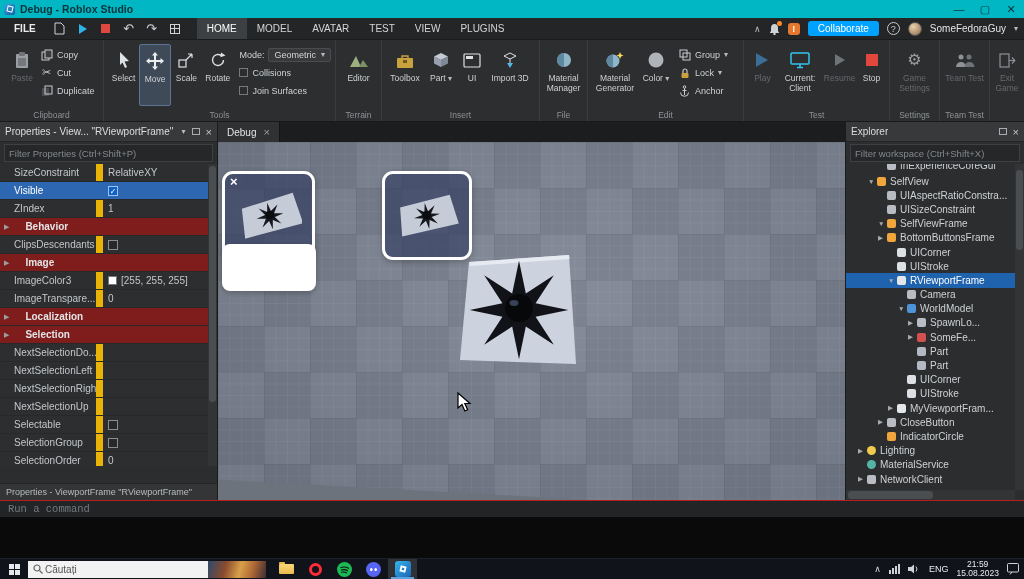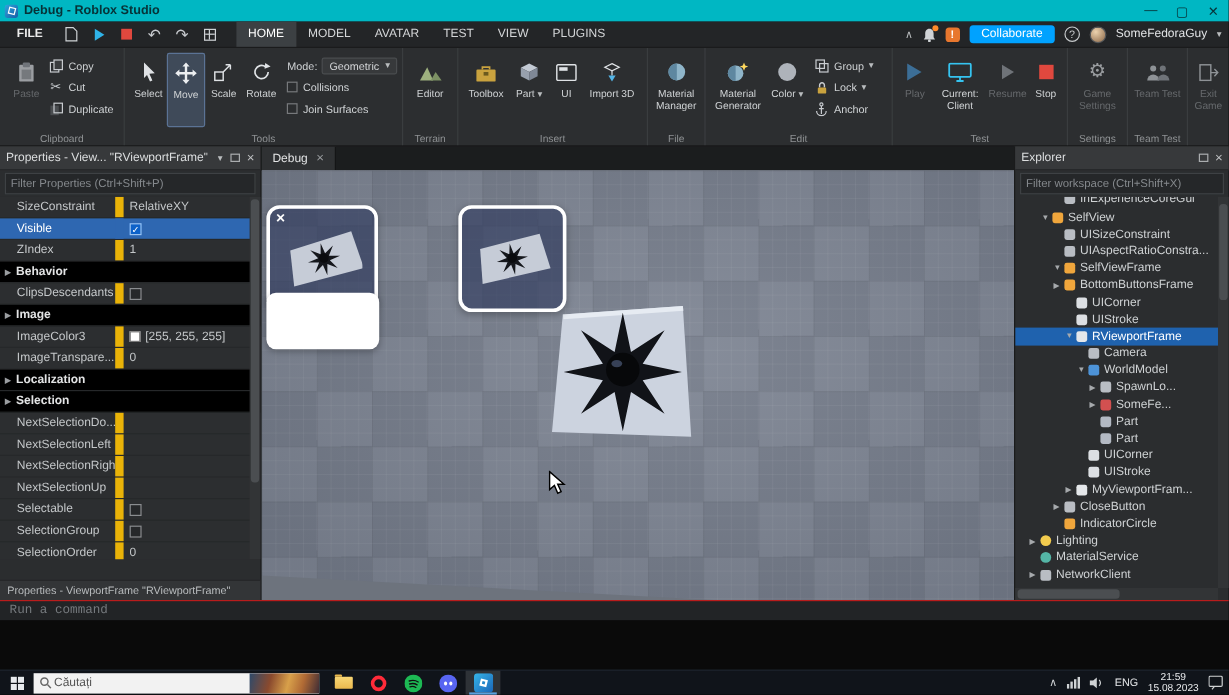--- a/index.html
+++ b/index.html
@@ -66,21 +66,21 @@
   .xico{font-size:11px;color:#c3c5c7;line-height:10px}
   .filterbar{height:18px;margin:2px 4px;background:#252729;border:1px solid #3e4144;display:flex;align-items:center}
   .filterbar input{flex:1;background:transparent;border:none;outline:none;font-size:9.5px;color:#c8cacd;padding:0 4px;font-family:"Liberation Sans",sans-serif}
   .filterbar input::placeholder{color:#85898d}
 
   
   .props-rows{position:absolute;left:0;right:0;top:42px;bottom:34px;overflow:hidden}
   .prow{height:18px;display:flex;align-items:center;border-bottom:1px solid #26282a;background:#2c2e30}
   .prow .pn{flex:0 0 96px;padding-left:14px;color:#c4c7c9;white-space:nowrap;overflow:hidden}
   .prow .pv{flex:1;border-left:7px solid #eab308;padding-left:5px;color:#c4c7c9;display:flex;align-items:center;gap:4px;height:100%;white-space:nowrap;overflow:hidden}
-  .prow.section{background:#000000;padding-left:4px;gap:4px}
+  .prow.section{background:#7f1d1d;padding-left:4px;gap:16px}
   .prow.section .tri{font-size:7px;color:#9b9ea1}
   .prow.section .sname{font-weight:bold;color:#e3e4e5}
   .prow.sel{background:#2e67b1}
   .prow.sel .pn,.prow.sel .pv{color:#fff;border-left-color:#2e67b1}
   .cb{width:10px;height:10px;border:1px solid #8a8d90;background:#26282a;font-size:8px;line-height:9px;text-align:center;color:#fff}
   .cb.on{background:#0d62c9;border-color:#9cc3ef}
   .sw{width:9px;height:9px;background:#fff;border:1px solid #777}
   .vscroll{position:absolute;right:0;top:42px;bottom:34px;width:9px;background:#323436}
   .vscroll .thumb{position:absolute;left:1px;right:1px;border-radius:3px;background:#4b4e51}
   .panel-status{position:absolute;left:0;right:0;bottom:0;height:17px;background:#333537;border-top:1px solid #232527;display:flex;align-items:center;padding:0 6px;font-size:9px;color:#b9bcbe;white-space:nowrap;overflow:hidden}
@@ -698,26 +698,26 @@
             <span class="tl">InExperienceCoreGui</span>
           </div>
           <div class="trow" style="padding-left: 22px;">
             <span class="tar">▼</span>
             <span class="tic" style="background: rgb(240, 166, 60);"></span>
             <span class="tl">SelfView</span>
           </div>
           <div class="trow" style="padding-left: 32px;">
             <span class="tar"></span>
             <span class="tic" style="background: rgb(185, 189, 195);"></span>
+            <span class="tl">UIAspectRatioConstra...</span>
+          </div>
+          <div class="trow" style="padding-left: 32px;">
+            <span class="tar"></span>
+            <span class="tic" style="background: rgb(185, 189, 195);"></span>
             <span class="tl">UISizeConstraint</span>
-          </div>
-          <div class="trow" style="padding-left: 32px;">
-            <span class="tar"></span>
-            <span class="tic" style="background: rgb(185, 189, 195);"></span>
-            <span class="tl">UIAspectRatioConstra...</span>
           </div>
           <div class="trow" style="padding-left: 32px;">
             <span class="tar">▼</span>
             <span class="tic" style="background: rgb(240, 166, 60);"></span>
             <span class="tl">SelfViewFrame</span>
           </div>
           <div class="trow" style="padding-left: 32px;">
             <span class="tar">▶</span>
             <span class="tic" style="background: rgb(240, 166, 60);"></span>
             <span class="tl">BottomButtonsFrame</span>

